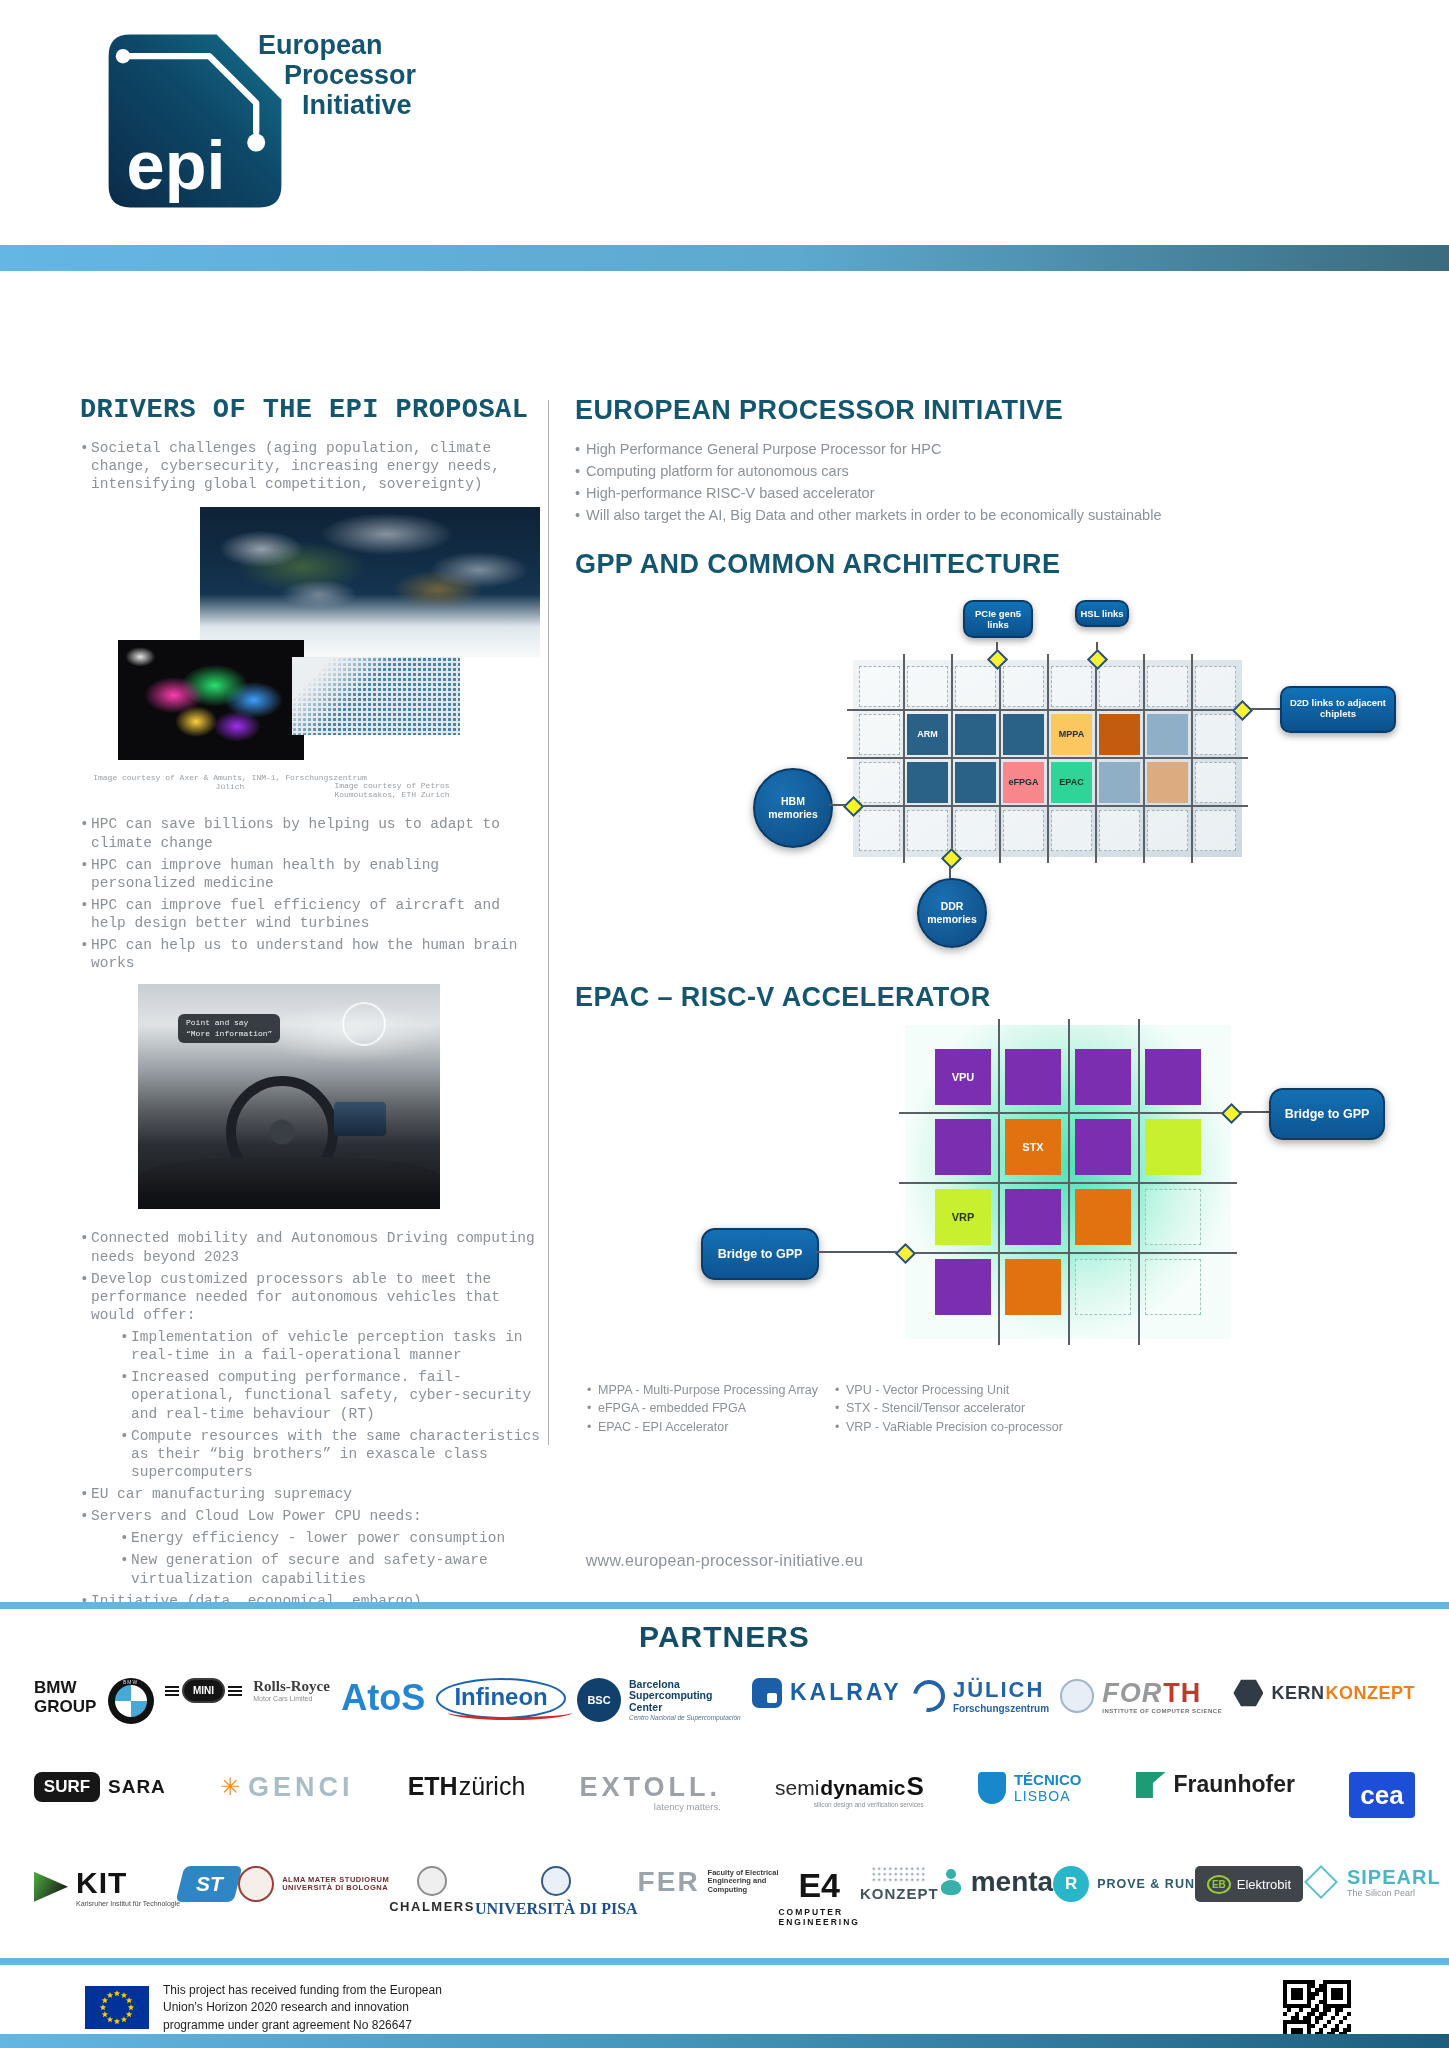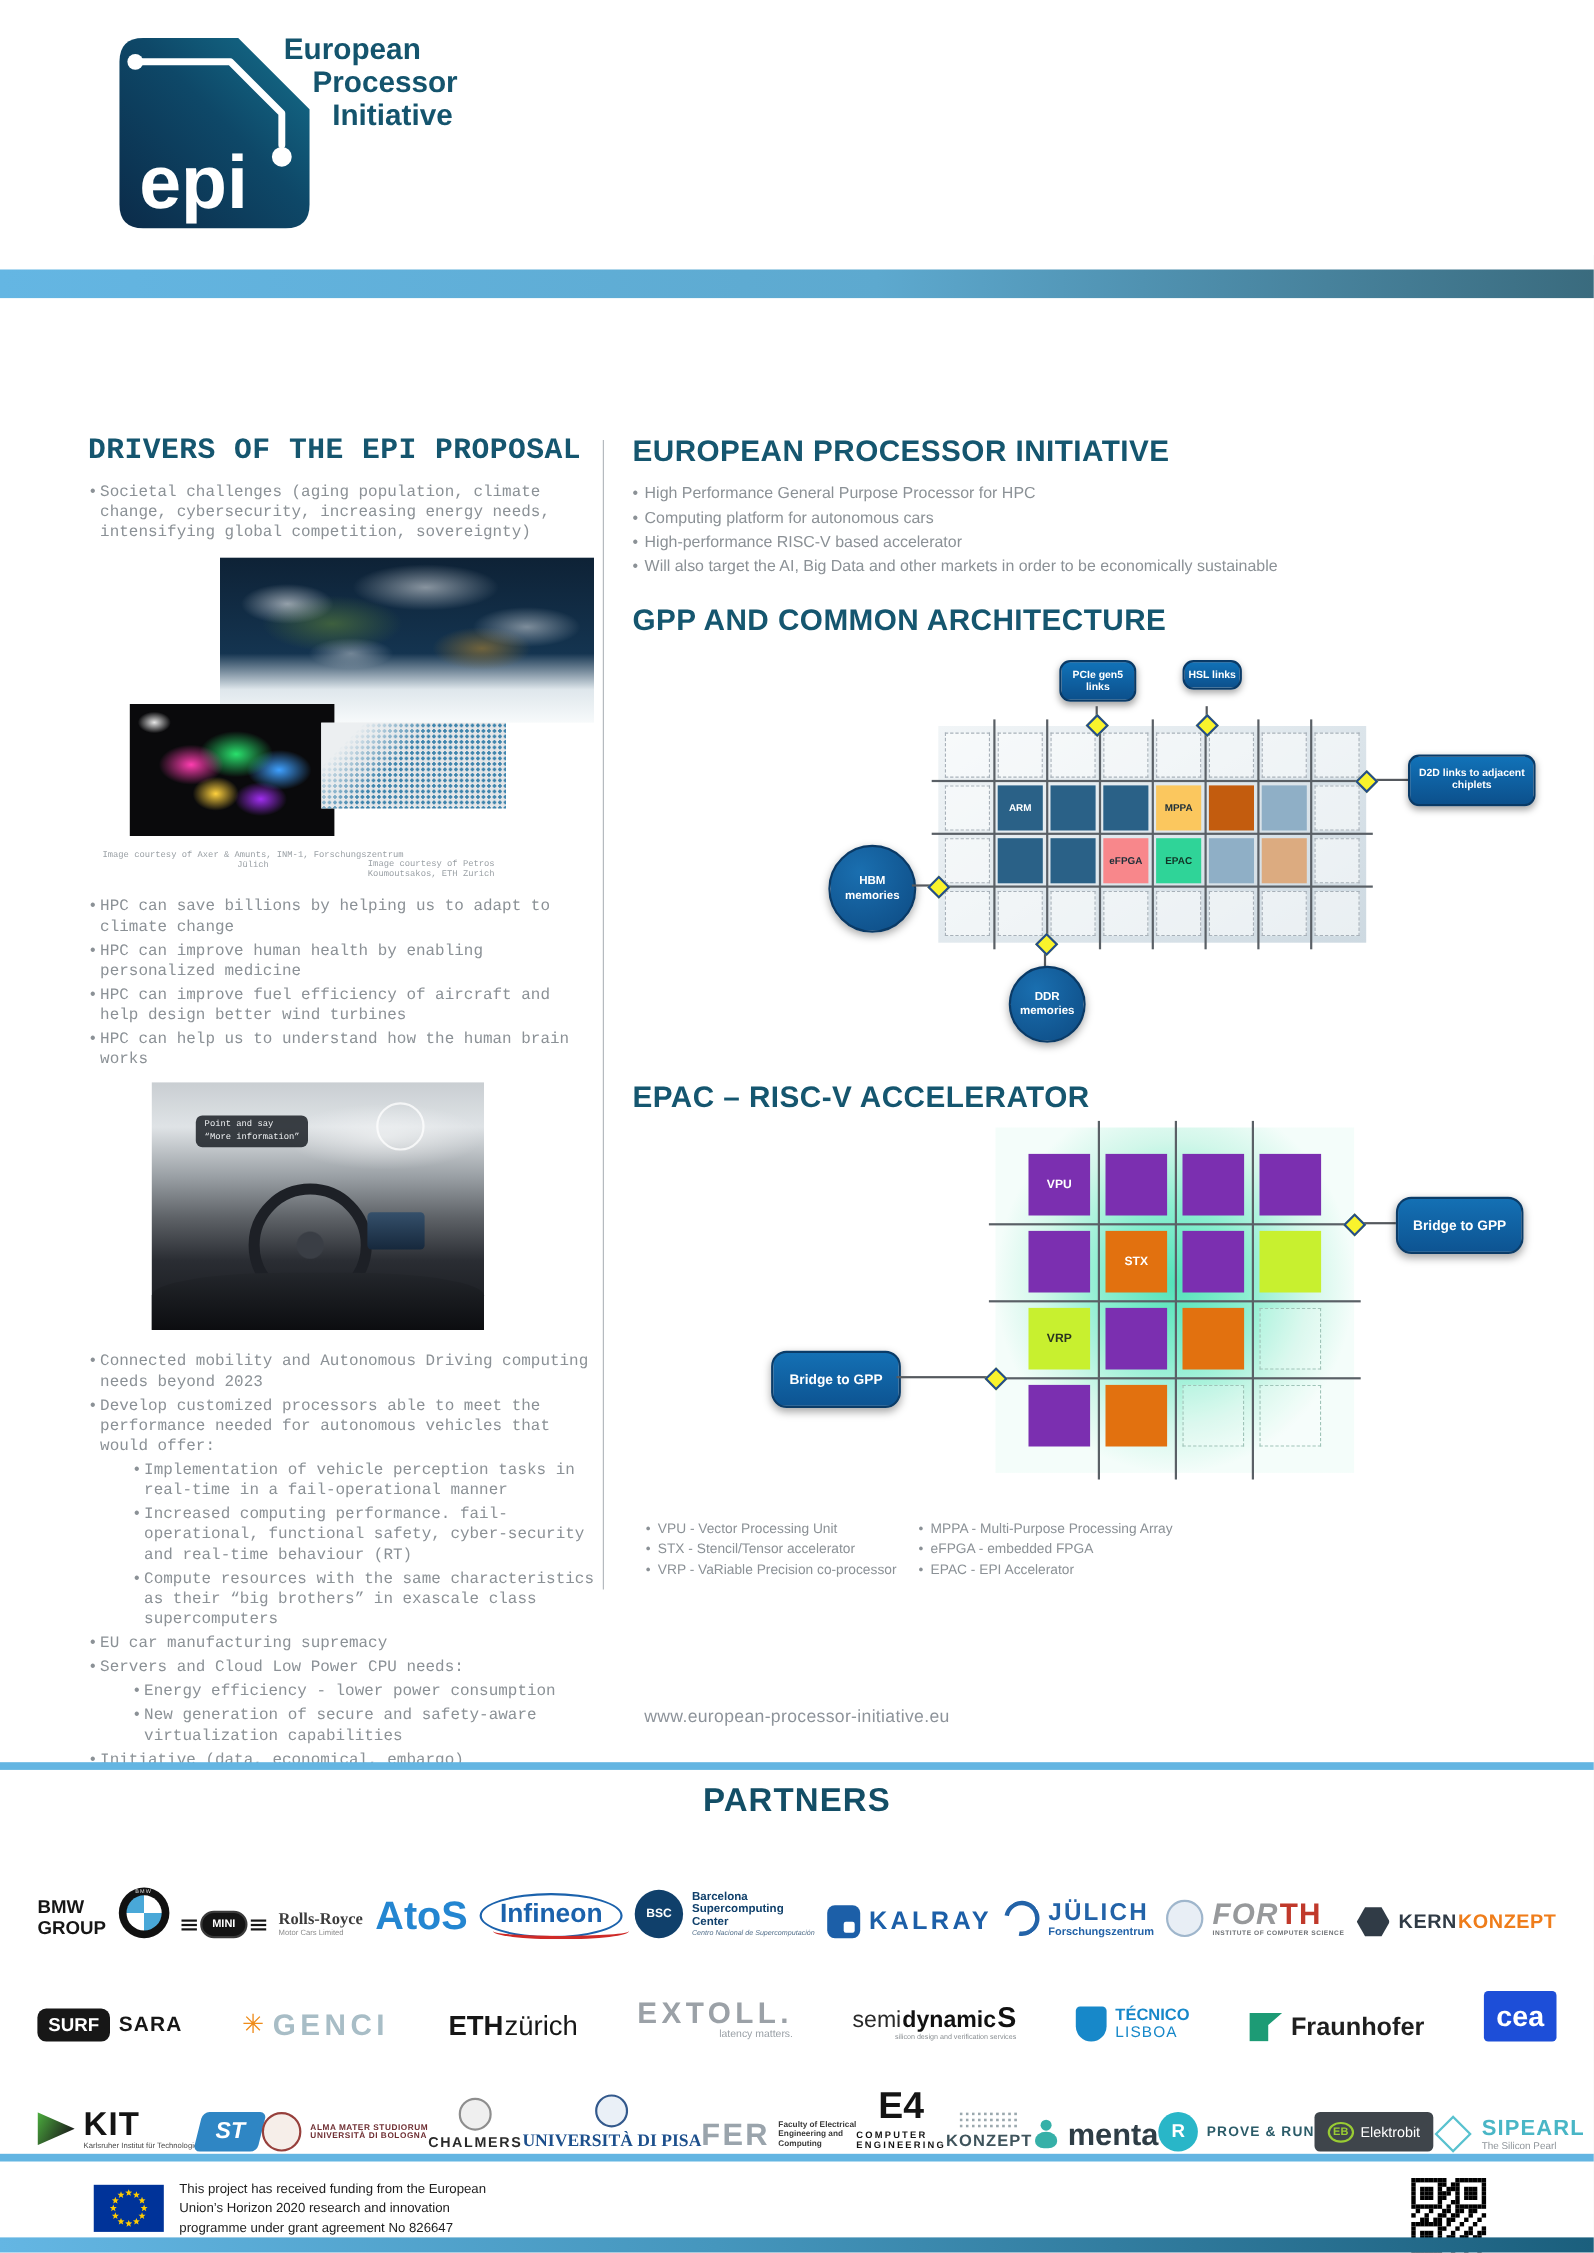--- a/index.html
+++ b/index.html
@@ -104,21 +104,21 @@
   .legend .leg-col{width:248px;}
   .legend .leg-col:last-child{width:auto;}
   .legend .bli{font-size:12.5px;margin-bottom:3px;color:#8b9196;}
 
   
   .website{position:absolute;top:1552px;left:0;width:100%;text-align:center;color:#8d939a;font-size:16px;letter-spacing:.3px;}
   .bar-thin{position:absolute;left:0;width:100%;height:7px;background:#63b5e2;}
   .bar1{top:1602px;} .bar2{top:1958px;}
   .partners-title{position:absolute;top:1620px;left:0;width:100%;text-align:center;margin:0;
     font-size:30px;font-weight:700;color:#134e66;letter-spacing:1px;}
-  .prow{position:absolute;left:0;width:100%;box-sizing:border-box;padding:0 34px;display:flex;align-items:flex-end;justify-content:space-between;}
+  .prow{position:absolute;left:0;width:100%;box-sizing:border-box;padding:0 34px;display:flex;align-items:flex-start;justify-content:space-between;}
   .prow1{top:1678px;height:84px;}
   .prow2{top:1772px;height:84px;}
   .prow3{top:1866px;height:90px;}
   .partner{display:flex;align-items:center;gap:8px;}
   .partner.pcol{flex-direction:column;gap:4px;}
   .plines{display:flex;flex-direction:column;line-height:1.12;}
   .pline{white-space:nowrap;}
   .pline span + span{margin-left:1px;}
   .picon{position:relative;flex:none;display:flex;align-items:center;justify-content:center;box-sizing:border-box;}
   .partner.infineon .plines{border:2px solid #1b62ac;border-radius:50%/50%;padding:4px 16px 6px;position:relative;}
@@ -322,28 +322,28 @@
       <div class="dmd" style="left:649px;top:81px"></div>
       <div class="bridge" style="left:694px;top:63px;width:112px;height:48px">Bridge to GPP</div>
 
       <div class="bridge" style="left:126px;top:203px;width:114px;height:48px">Bridge to GPP</div>
       <div class="conn h" style="left:240px;top:226px;width:90px"></div>
       <div class="dmd" style="left:323px;top:221px"></div>
     </div>
 
     <div class="legend">
       <div class="leg-col">
+          <div class="bli">MPPA - Multi-Purpose Processing Array</div>
+          <div class="bli">eFPGA - embedded FPGA</div>
+          <div class="bli">EPAC - EPI Accelerator</div>
+        </div>
+      <div class="leg-col">
           <div class="bli">VPU - Vector Processing Unit</div>
           <div class="bli">STX - Stencil/Tensor accelerator</div>
           <div class="bli">VRP - VaRiable Precision co-processor</div>
-        </div>
-      <div class="leg-col">
-          <div class="bli">MPPA - Multi-Purpose Processing Array</div>
-          <div class="bli">eFPGA - embedded FPGA</div>
-          <div class="bli">EPAC - EPI Accelerator</div>
         </div>
     </div>
   </div>
 
   <div class="website">www.european-processor-initiative.eu</div>
   <div class="bar-thin bar1"></div>
   <h2 class="partners-title">PARTNERS</h2>
   <div class="prow prow1">
       <div class="partner">
         <div class="plines">

